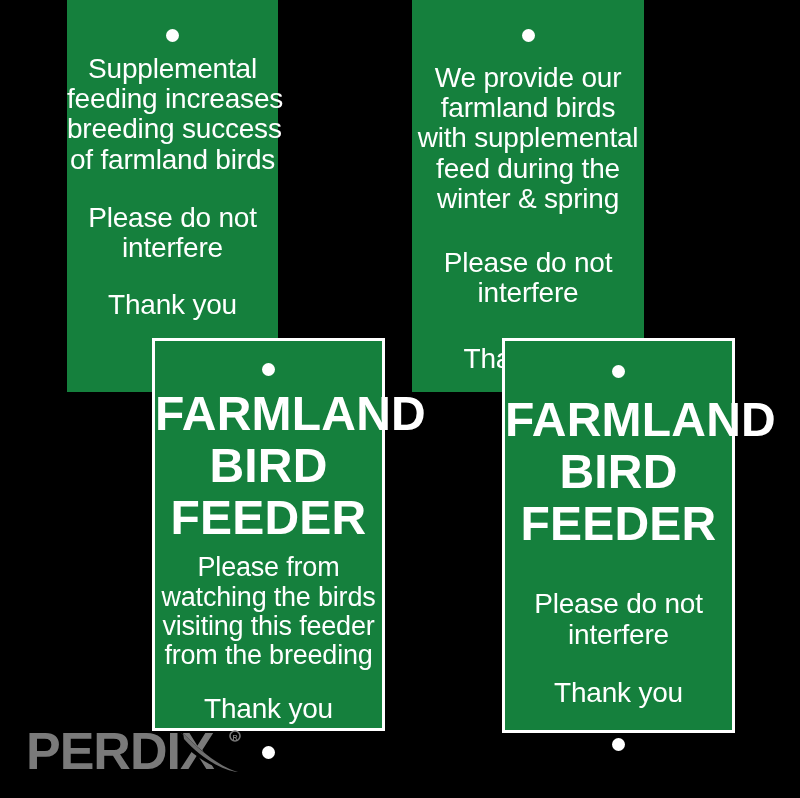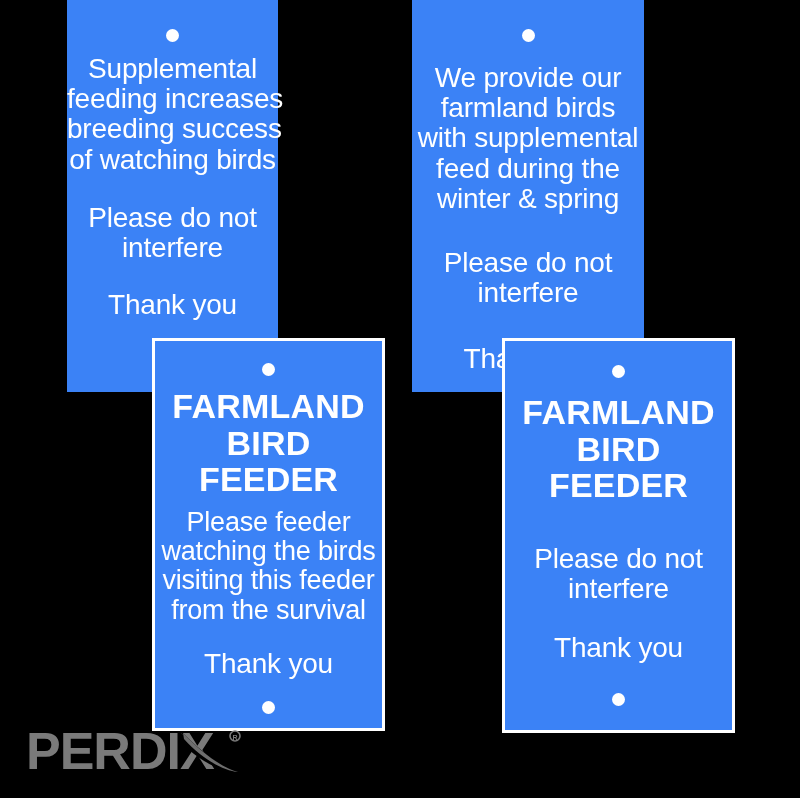--- a/index.html
+++ b/index.html
@@ -10,21 +10,21 @@
   #stage {
     position: relative;
     width: 800px;
     height: 798px;
     background: #000000;
     overflow: hidden;
     font-family: "Liberation Sans", sans-serif;
   }
   .sign {
     position: absolute;
-    background: #3b82f6;
+    background: #15803d;
     box-sizing: border-box;
     color: #ffffff;
     text-align: center;
     display: flex;
     flex-direction: column;
     align-items: center;
   }
   .sign.bordered {
     border: 3px solid #ffffff;
   }
@@ -36,21 +36,21 @@
     flex: 0 0 auto;
   }
   .block {
     width: 100%;
     line-height: 1.08;
     font-size: 28px;
     letter-spacing: -0.2px;
   }
   .block.big {
     font-weight: bold;
-    font-size: 34px;
+    font-size: 48px;
     line-height: 1.08;
     letter-spacing: 0.2px;
   }
   .line { display: block; white-space: nowrap; }
 
   
   #sign-1 { left: 67px;  top: 0px;   width: 211px; height: 392px; }
   #sign-2 { left: 412px; top: 0px;   width: 232px; height: 392px; gap: 9px; }
   #sign-3 { left: 152px; top: 338px; width: 233px; height: 393px; }
   #sign-4 { left: 502px; top: 338px; width: 233px; height: 395px; }
@@ -92,21 +92,21 @@
 <body>
 
 <div id="stage">
 
   <div class="sign" id="sign-1">
     <div class="hole"></div>
     <div class="block b-main">
       <span class="line">Supplemental</span>
       <span class="line">feeding increases</span>
       <span class="line">breeding success</span>
-      <span class="line">of watching birds</span>
+      <span class="line">of farmland birds</span>
     </div>
     <div class="block b-please">
       <span class="line">Please do not</span>
       <span class="line">interfere</span>
     </div>
     <div class="block b-thanks">
       <span class="line">Thank you</span>
     </div>
   </div>
 
@@ -129,24 +129,24 @@
   </div>
 
   <div class="sign bordered" id="sign-3">
     <div class="hole"></div>
     <div class="block big b-title">
       <span class="line">FARMLAND</span>
       <span class="line">BIRD</span>
       <span class="line">FEEDER</span>
     </div>
     <div class="block b-body">
-      <span class="line">Please feeder</span>
+      <span class="line">Please from</span>
       <span class="line">watching the birds</span>
       <span class="line">visiting this feeder</span>
-      <span class="line">from the survival</span>
+      <span class="line">from the breeding</span>
     </div>
     <div class="block b-thanks">
       <span class="line">Thank you</span>
     </div>
     <div class="hole hole-bottom"></div>
   </div>
 
   <div class="sign bordered" id="sign-4">
     <div class="hole"></div>
     <div class="block big b-title">

